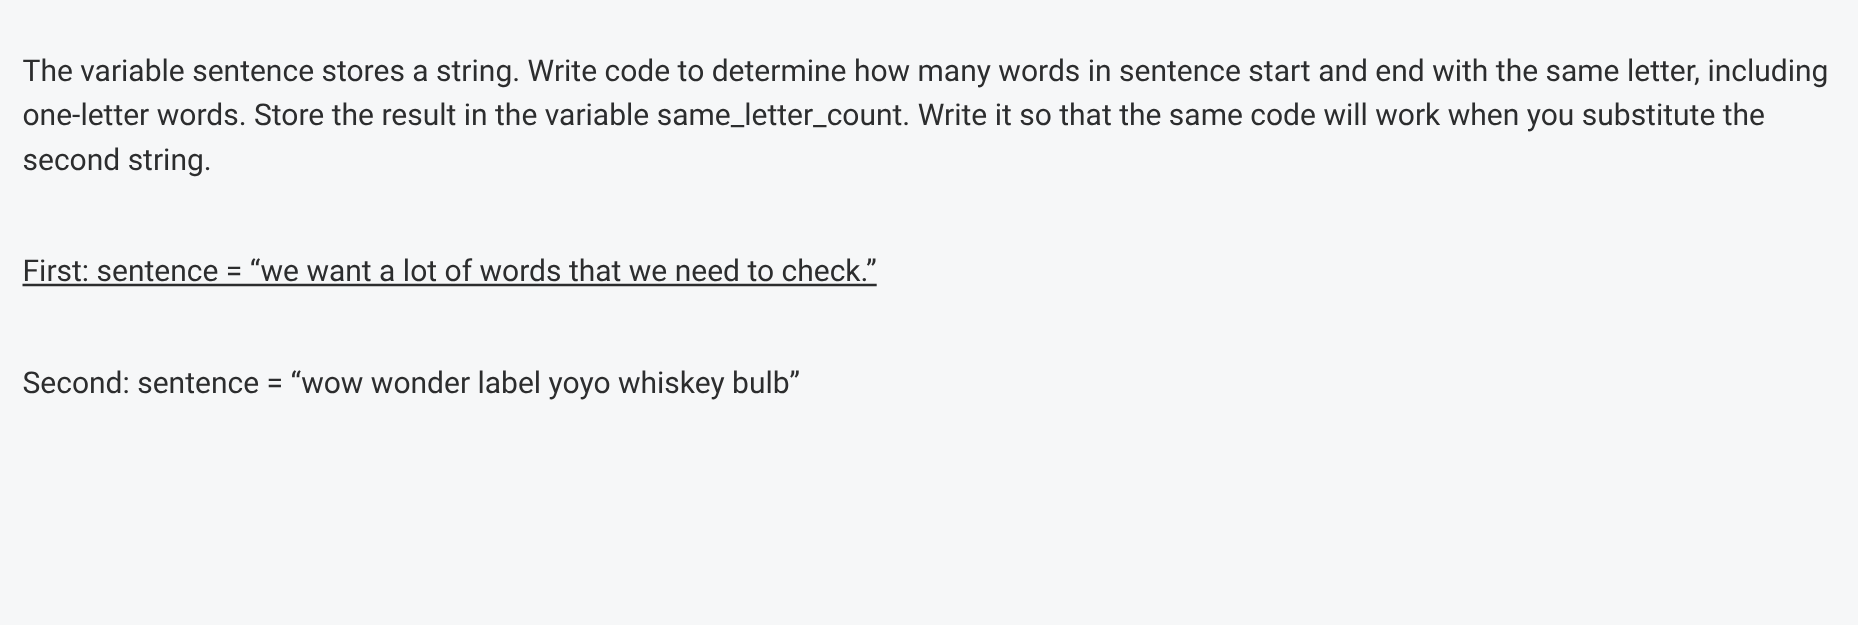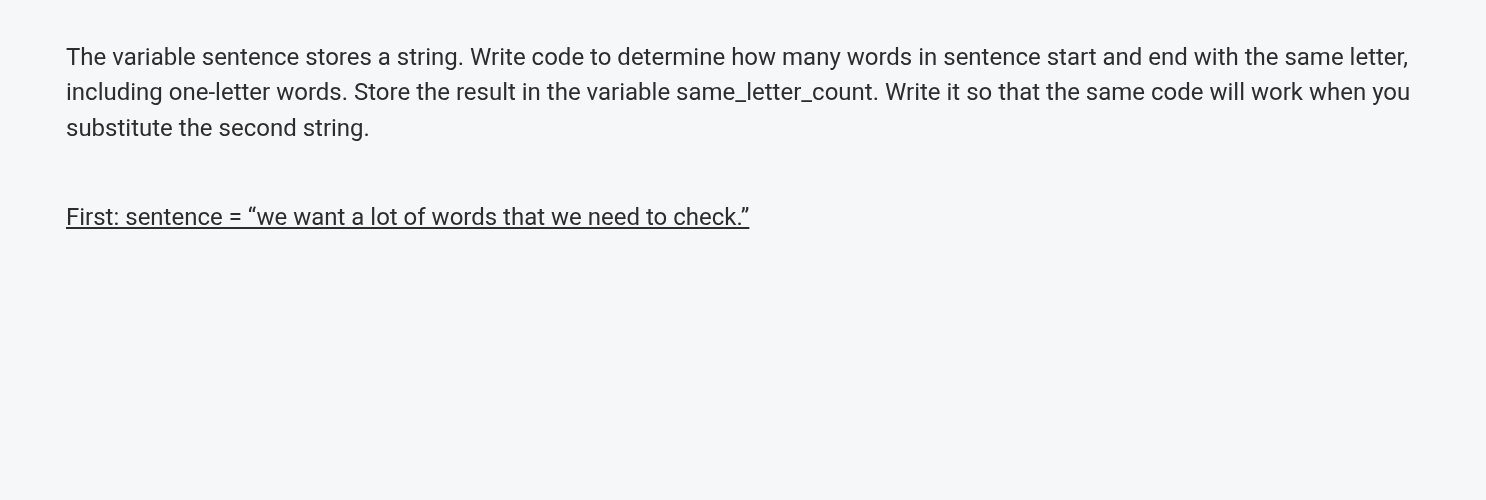--- a/index.html
+++ b/index.html
@@ -12,31 +12,31 @@
       background-color: #f6f7f8;
       width: 1486px;
       height: 500px;
       padding: 0;
     }
     .content {
       padding: 40px 18px 40px 18px;
       color: #2c2d2e;
       font-size: 24px;
       line-height: 1.47;
-      margin-left: 48px;
     }
     .question-text {
       margin-bottom: 54px;
     }
     .example-first {
       margin-bottom: 54px;
       text-decoration: underline;
     }
     .example-second {
     }
   </style>
 </head>
 <body>
 
 <div class="content">
   <p class="question-text">The variable sentence stores a string. Write code to determine how many words in sentence start and end with the same letter, including one-letter words. Store the result in the variable same_letter_count. Write it so that the same code will work when you substitute the second string.</p>
   <p class="example-first">First: sentence = “we want a lot of words that we need to check.”</p>
+  <p class="example-second">Second: sentence = “wow wonder label yoyo whiskey bulb”</p>
 </div>
 
 </body></html>

